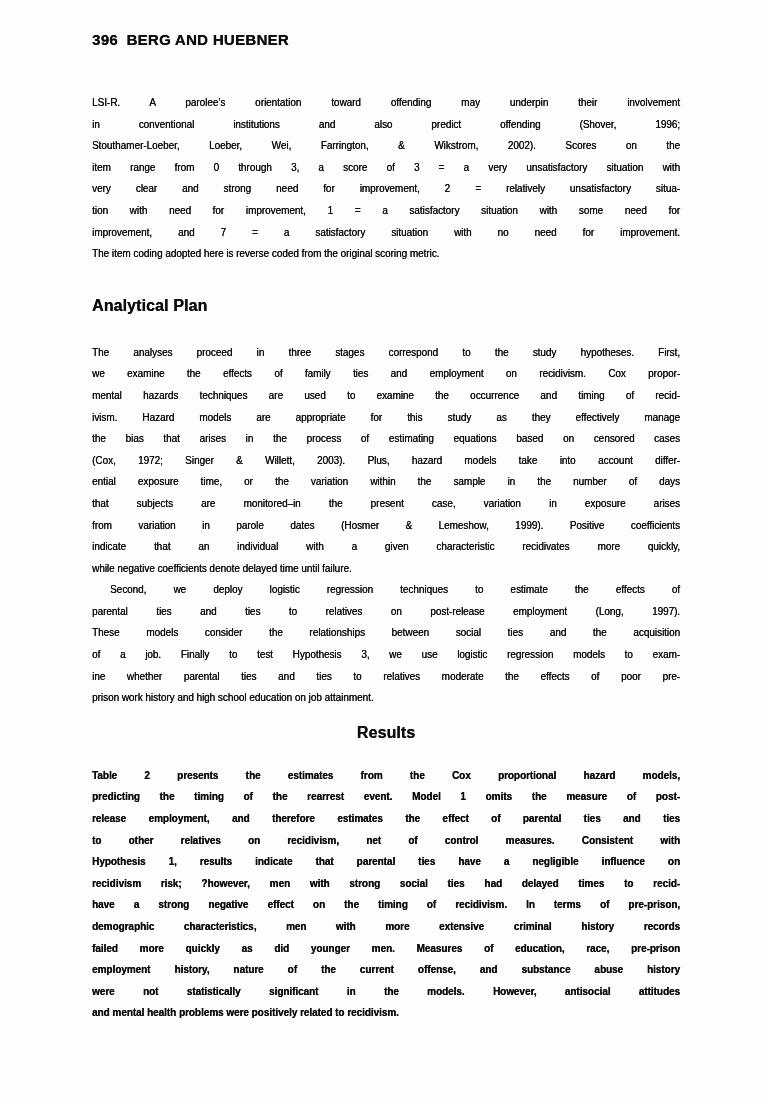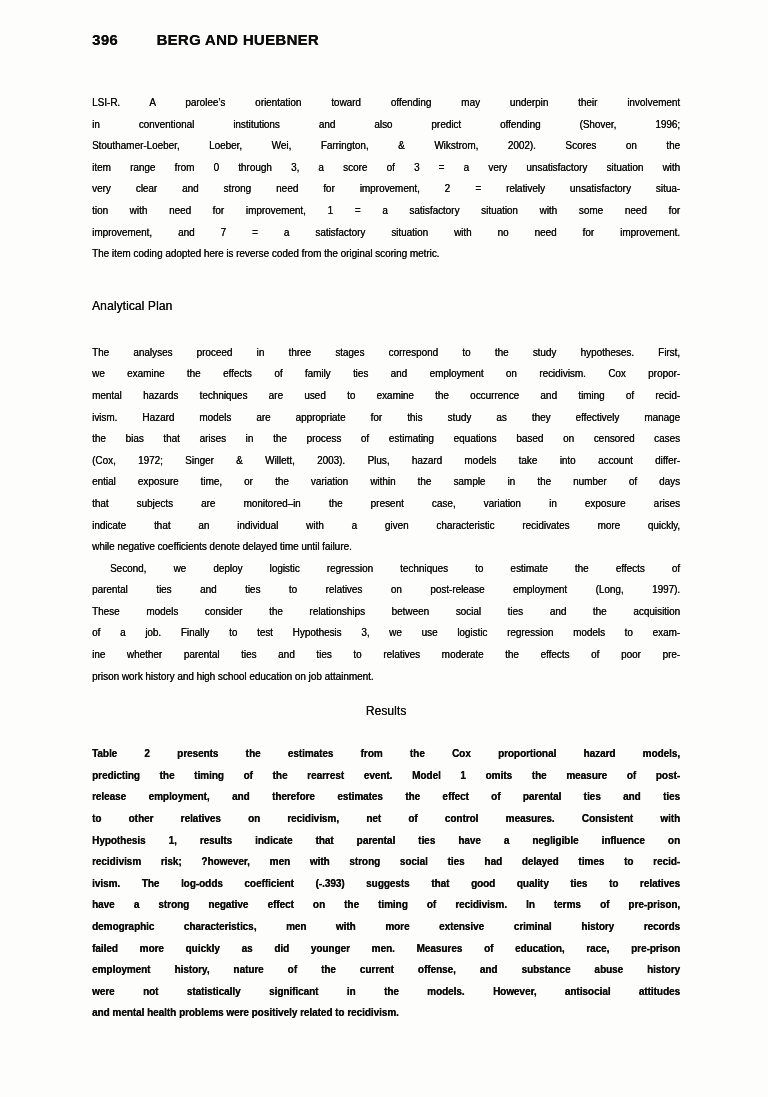--- a/index.html
+++ b/index.html
@@ -16,34 +16,34 @@
   }
   .running-header {
     position: absolute;
     top: 31px;
     left: 92px;
     font-size: 15px;
     font-weight: bold;
     letter-spacing: 0.3px;
     white-space: nowrap;
   }
-  .running-header .pagenum { display: inline-block; margin-right: 34px; }
+  .running-header .pagenum { display: inline-block; margin-right: 4px; }
   .page-body {
     position: absolute;
     top: 92px;
     left: 92px;
     width: 588px;
   }
   .para { font-size: 10px; line-height: 21.6px; letter-spacing: -0.05px; }
   .line { text-align: justify; text-align-last: justify; }
   .line.last { text-align-last: left; }
   .para.indent .line:first-child { text-indent: 18px; }
   .heading {
-    font-size: 12px;
-    font-weight: normal;
+    font-size: 16px;
+    font-weight: bold;
     line-height: 20px;
     letter-spacing: 0.1px;
   }
   .heading.center { text-align: center; }
   .sp-after-p1 { margin-top: 31px; }   
   .sp-after-h1 { margin-top: 26px; }   
   .sp-after-p3 { margin-top: 14px; }   
   .sp-after-h2 { margin-top: 22px; font-weight: bold; }   
 </style>
 </head>
@@ -68,40 +68,40 @@
       <div class="sp-after-p1 heading">Analytical Plan</div>
       <div class="sp-after-h1 para">
         <div class="line">The analyses proceed in three stages correspond to the study hypotheses. First,</div>
         <div class="line">we examine the effects of family ties and employment on recidivism. Cox propor-</div>
         <div class="line">mental hazards techniques are used to examine the occurrence and timing of recid-</div>
         <div class="line">ivism. Hazard models are appropriate for this study as they effectively manage</div>
         <div class="line">the bias that arises in the process of estimating equations based on censored cases</div>
         <div class="line">(Cox, 1972; Singer &amp; Willett, 2003). Plus, hazard models take into account differ-</div>
         <div class="line">ential exposure time, or the variation within the sample in the number of days</div>
         <div class="line">that subjects are monitored–in the present case, variation in exposure arises</div>
+        <div class="line">from variation in parole dates (Hosmer &amp; Lemeshow, 1999). Positive coefficients</div>
         <div class="line">indicate that an individual with a given characteristic recidivates more quickly,</div>
         <div class="line last">while negative coefficients denote delayed time until failure.</div>
       </div>
       <div class=" para indent">
         <div class="line">Second, we deploy logistic regression techniques to estimate the effects of</div>
         <div class="line">parental ties and ties to relatives on post-release employment (Long, 1997).</div>
         <div class="line">These models consider the relationships between social ties and the acquisition</div>
         <div class="line">of a job. Finally to test Hypothesis 3, we use logistic regression models to exam-</div>
         <div class="line">ine whether parental ties and ties to relatives moderate the effects of poor pre-</div>
         <div class="line last">prison work history and high school education on job attainment.</div>
       </div>
       <div class="sp-after-p3 heading center">Results</div>
       <div class="sp-after-h2 para">
         <div class="line">Table 2 presents the estimates from the Cox proportional hazard models,</div>
         <div class="line">predicting the timing of the rearrest event. Model 1 omits the measure of post-</div>
         <div class="line">release employment, and therefore estimates the effect of parental ties and ties</div>
         <div class="line">to other relatives on recidivism, net of control measures. Consistent with</div>
         <div class="line">Hypothesis 1, results indicate that parental ties have a negligible influence on</div>
         <div class="line">recidivism risk; ?however, men with strong social ties had delayed times to recid-</div>
-        <div class="line">ivism. The log-odds coefficient (-.393) suggests that good quality ties to relatives</div>
         <div class="line">have a strong negative effect on the timing of recidivism. In terms of pre-prison,</div>
         <div class="line">demographic characteristics, men with more extensive criminal history records</div>
         <div class="line">failed more quickly as did younger men. Measures of education, race, pre-prison</div>
         <div class="line">employment history, nature of the current offense, and substance abuse history</div>
         <div class="line">were not statistically significant in the models. However, antisocial attitudes</div>
         <div class="line last">and mental health problems were positively related to recidivism.</div>
       </div>
     </div>
 </div>
 

